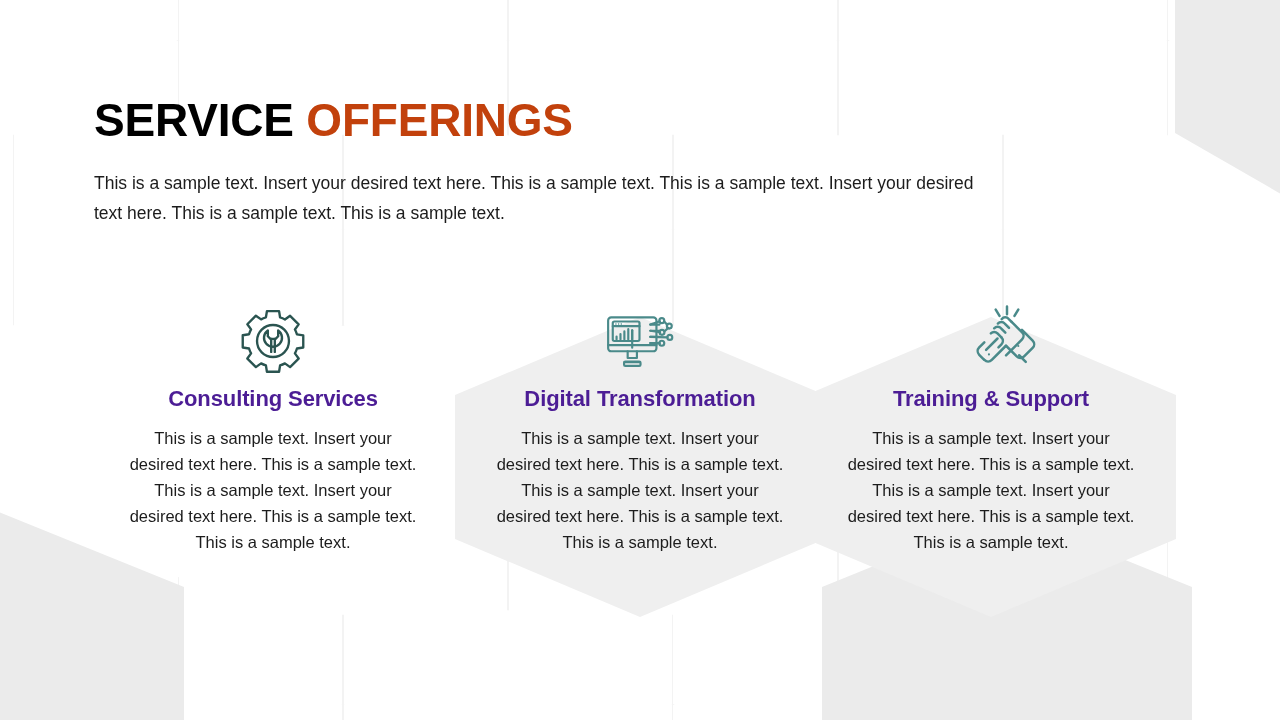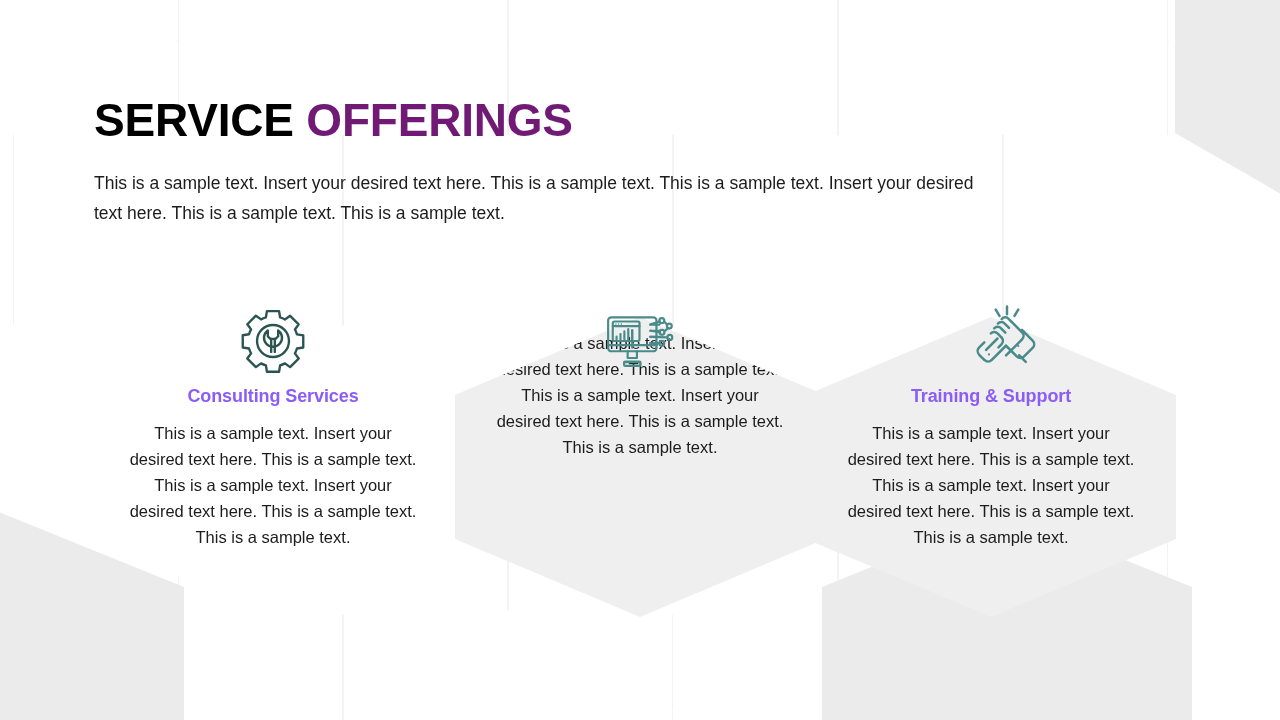--- a/index.html
+++ b/index.html
@@ -62,21 +62,21 @@
   .page-title {
     font-size: 46px;
     font-weight: bold;
     letter-spacing: -0.2px;
     line-height: 1.08;
     color: #000000;
     white-space: nowrap;
   }
 
   .page-title .accent {
-    color: #701a75;
+    color: #c2410c;
     text-align: center;
   }
 
   .subtitle {
     margin-top: 22px;
     font-size: 17.5px;
     line-height: 1.72;
     color: #1c1c1c;
     max-width: 905px;
     font-weight: 400;
@@ -102,23 +102,23 @@
     display: flex;
     flex-direction: column;
     align-items: center;
   }
 
   .card-0 { left: 88px;  background: #ffffff; }
   .card-1 { left: 455px; background: #efefef; }
   .card-2 { left: 806px; background: #efefef; }
 
   .card-title {
-    font-size: 18px;
+    font-size: 22px;
     font-weight: bold;
-    color: #8b5cf6;
+    color: #4c1d95;
     text-align: center;
     margin-top: 69px;
     letter-spacing: -0.1px;
     white-space: nowrap;
   }
 
   .card-body {
     margin-top: 13px;
     width: 296px;
     font-size: 16.5px;
@@ -184,20 +184,21 @@
   </div>
 
   <div class="cards">
 
     <div class="card card-0">
       <div class="card-title">Consulting Services</div>
       <div class="card-body">This is a sample text. Insert your desired text here. This is a sample text. This is a sample text. Insert your desired text here. This is a sample text. This is a sample text.</div>
     </div>
 
     <div class="card card-1">
+      <div class="card-title">Digital Transformation</div>
       <div class="card-body">This is a sample text. Insert your desired text here. This is a sample text. This is a sample text. Insert your desired text here. This is a sample text. This is a sample text.</div>
     </div>
 
     <div class="card card-2">
       <div class="card-title">Training &amp; Support</div>
       <div class="card-body">This is a sample text. Insert your desired text here. This is a sample text. This is a sample text. Insert your desired text here. This is a sample text. This is a sample text.</div>
     </div>
   </div>
 
   <div class="icon-row">

